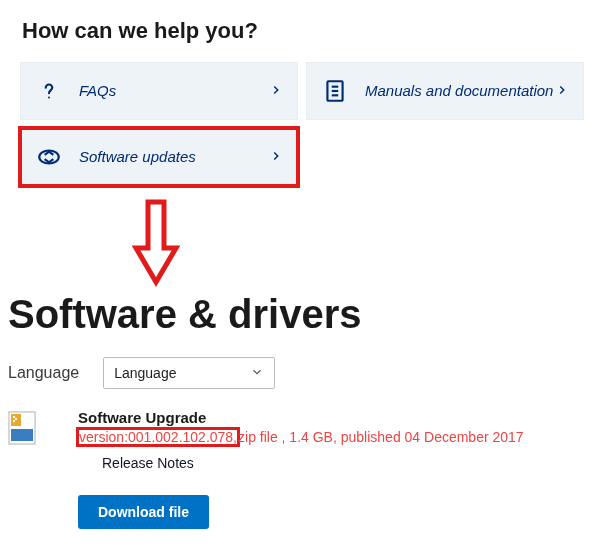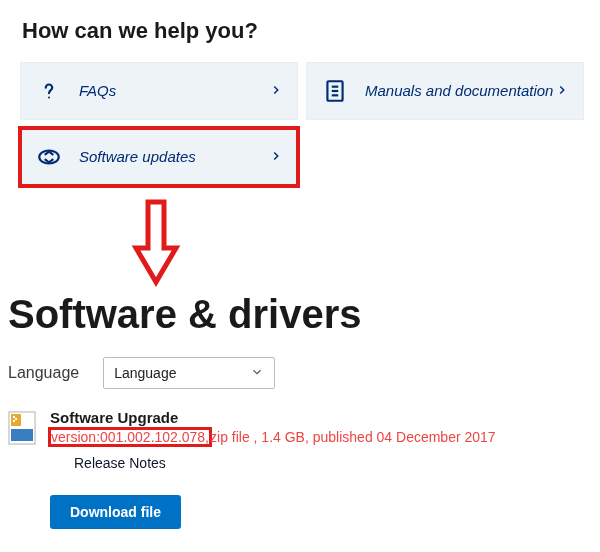--- a/index.html
+++ b/index.html
@@ -84,21 +84,21 @@
     width: 172px;
     height: 32px;
     border: 1px solid #bcbcbc;
     border-radius: 2px;
     padding: 0 10px;
     font-size: 14px;
     color: #222;
     cursor: pointer;
     background: #fff;
   }
-  .dl-row { display: flex; align-items: flex-start; }
+  .dl-row { display: flex; align-items: flex-start; gap: 28px; }
   .dl-icon {
     width: 28px; height: 34px; margin-right: 14px; margin-top: 2px;
     background: #f0f0f0;
   }
   .dl-body { flex: 1; }
   .dl-title { font-weight: bold; font-size: 15px; color: #1a1a1a; margin-bottom: 3px; }
   .dl-meta { font-size: 14px; color: #ef4444; margin-bottom: 10px; white-space: nowrap; }
   .dl-version { display: inline-block; outline: 3px solid #e11b1b; outline-offset: -1px; padding: 0 1px; }
   .dl-link { display: block; font-size: 14px; color: #0f172a; text-decoration: none; margin-bottom: 8px; cursor: pointer; margin-left: 24px; }
   .dl-btn {

